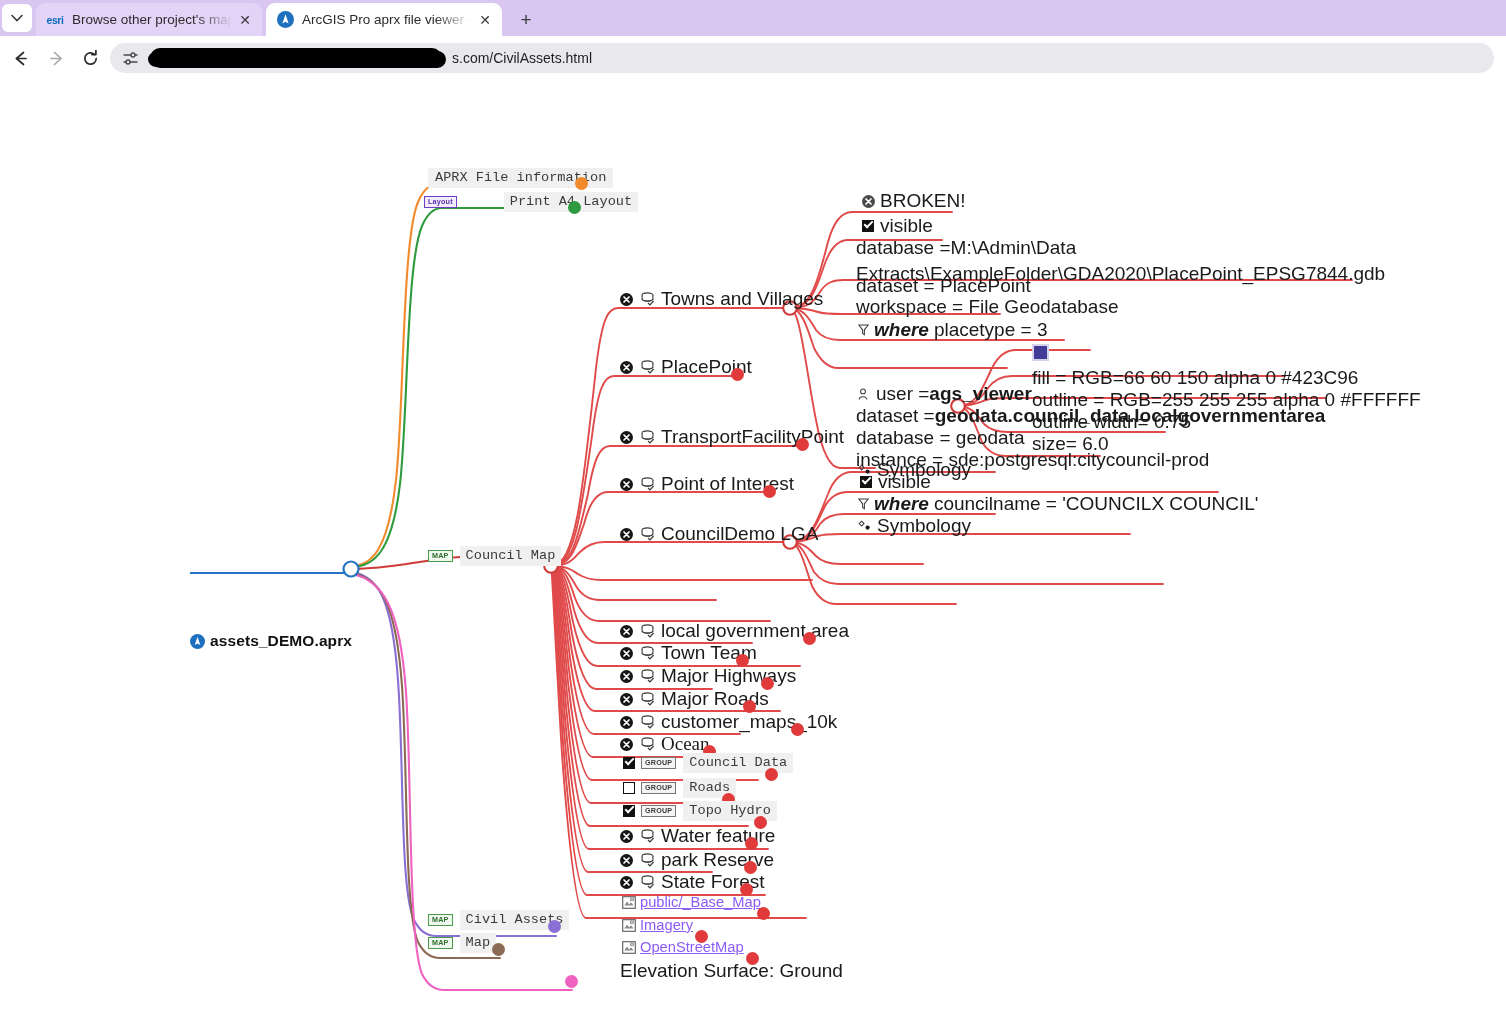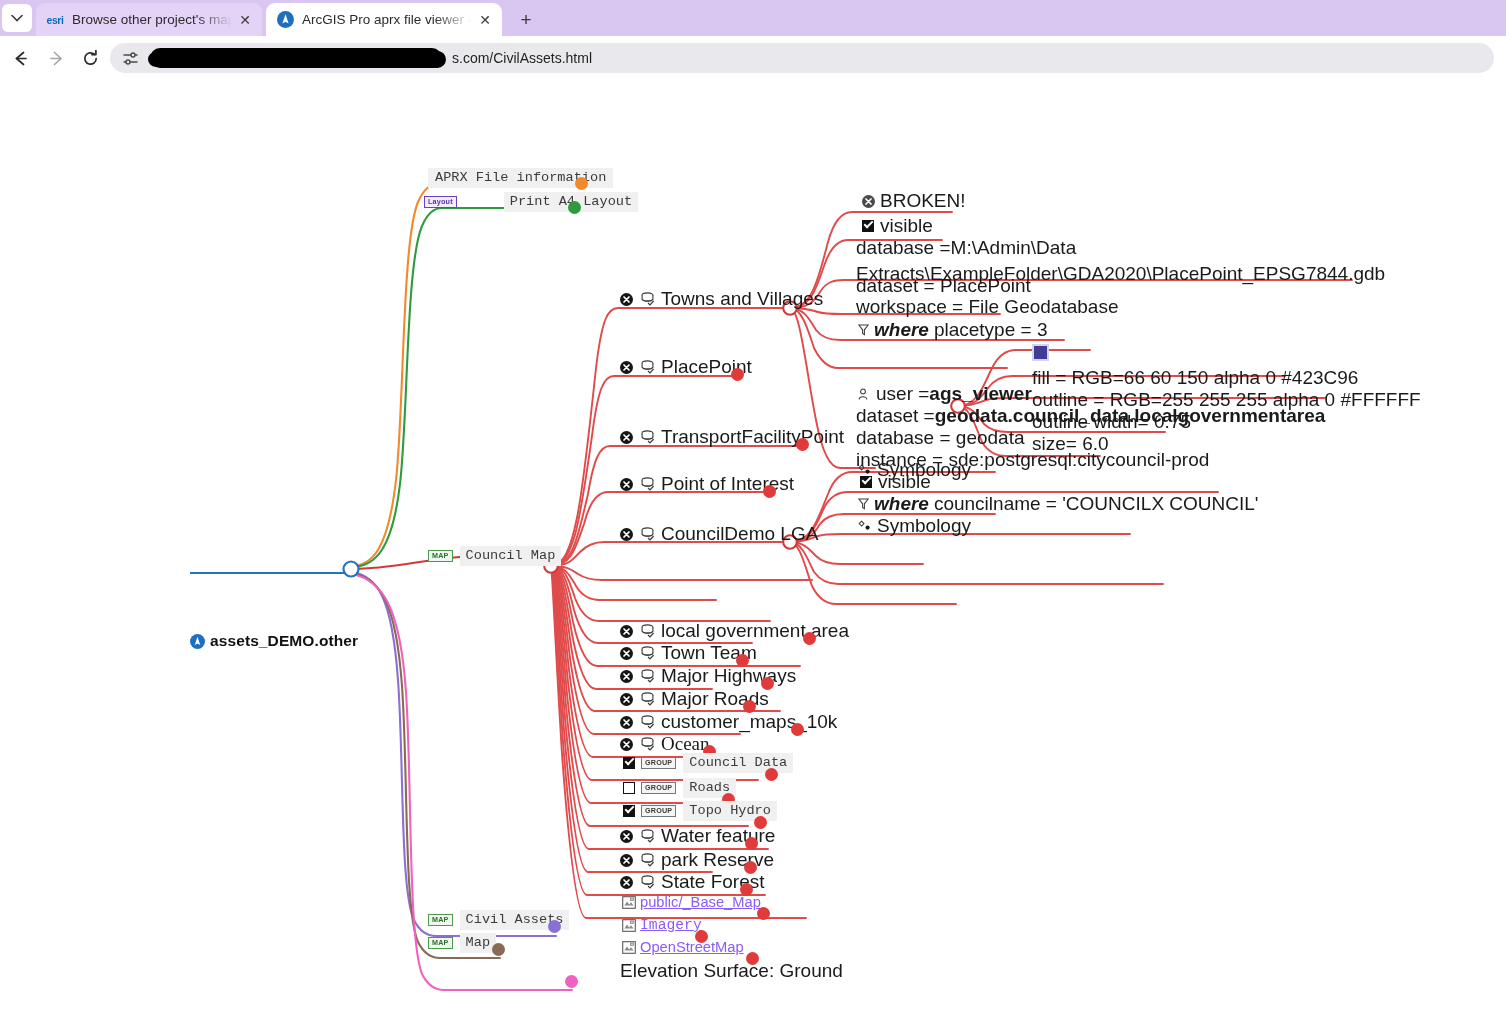--- a/index.html
+++ b/index.html
@@ -281,21 +281,21 @@
     <line x1="190" y1="493" x2="345" y2="493" stroke="#2673c4" stroke-width="2.2"></line>
   </svg>
 
   <div class="node" id="root-node">
     <span class="aprx-icon ic">
       <svg width="15" height="15" viewBox="0 0 17 17">
         <circle cx="8.5" cy="8.5" r="8.5" fill="#1f6fbf"></circle>
         <path d="M8.5 3.2 L11.6 12.6 L8.5 10.8 L5.4 12.6 Z" fill="#ffffff"></path>
       </svg>
     </span>
-    <span class="root-label">assets_DEMO.other</span>
+    <span class="root-label">assets_DEMO.aprx</span>
   </div>
 
   <div class="node" style="left:428px; top:88px;">
     <span class="info-chip">APRX File information</span>
   </div>
   <div class="dot" style="left:575px; top:97px; background:#f08a2c;"></div>
 
   <div class="node" style="left:424px; top:112px;gap:40px;">
     <span class="badge layout">Layout</span>
     <span class="chip">Print A4 Layout</span>
@@ -615,21 +615,21 @@
       <svg width="14" height="13" viewBox="0 0 14 13">
           <rect x="0.7" y="0.7" width="12.6" height="11.6" fill="#fff" stroke="#5a5a5a" stroke-width="1.1"></rect>
           <path d="M2.4 9.6 L5 5.6 L7.2 8.4 L9 6.2 L11.6 9.6 Z" fill="#8a8a8a"></path>
           <rect x="8.4" y="2" width="3.2" height="2.4" fill="#cfcfcf" stroke="#7a7a7a" stroke-width="0.7"></rect>
         </svg>
     </span>
     <span class="weblink">public/_Base_Map</span>
   </div>
   <div class="dot" style="left:757px; top:827px; background:#e03a3a;"></div>
 
-  <div class="node" style="left:622px; top:837px;font-family:Liberation Mono, monospace;">
+  <div class="node" style="left:622px; top:837px;">
     <span class="ic map-icon">
       <svg width="14" height="13" viewBox="0 0 14 13">
           <rect x="0.7" y="0.7" width="12.6" height="11.6" fill="#fff" stroke="#5a5a5a" stroke-width="1.1"></rect>
           <path d="M2.4 9.6 L5 5.6 L7.2 8.4 L9 6.2 L11.6 9.6 Z" fill="#8a8a8a"></path>
           <rect x="8.4" y="2" width="3.2" height="2.4" fill="#cfcfcf" stroke="#7a7a7a" stroke-width="0.7"></rect>
         </svg>
     </span>
     <span class="weblink">Imagery</span>
   </div>
   <div class="dot" style="left:695px; top:850px; background:#e03a3a;"></div>

